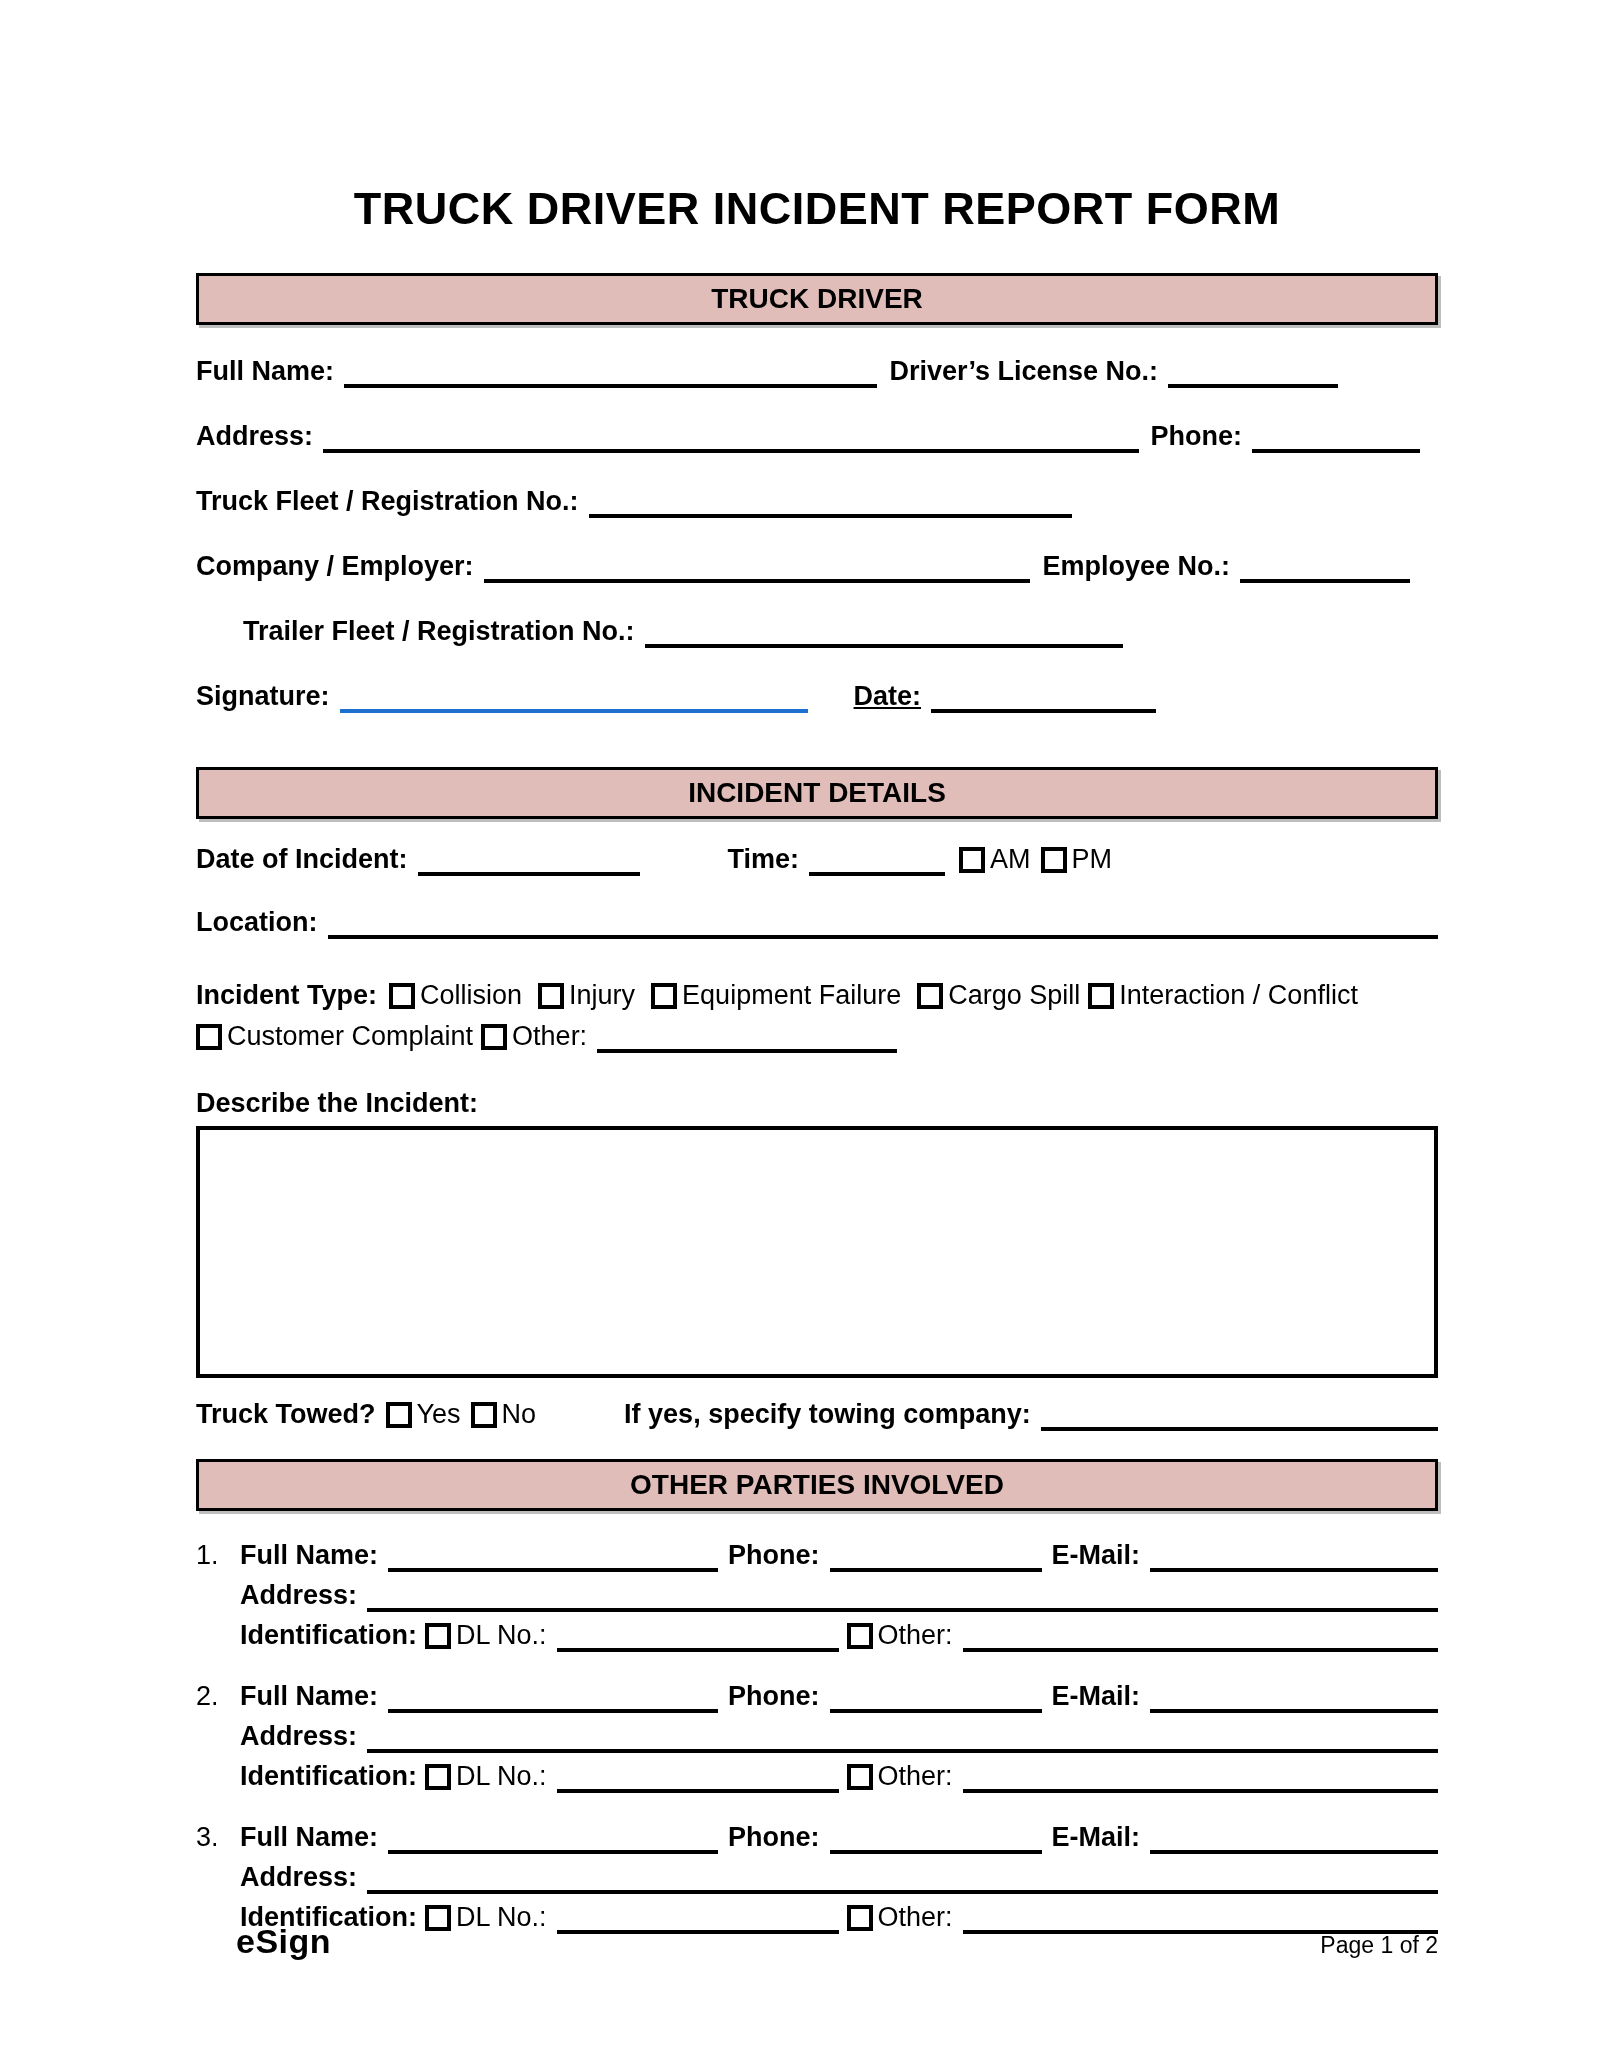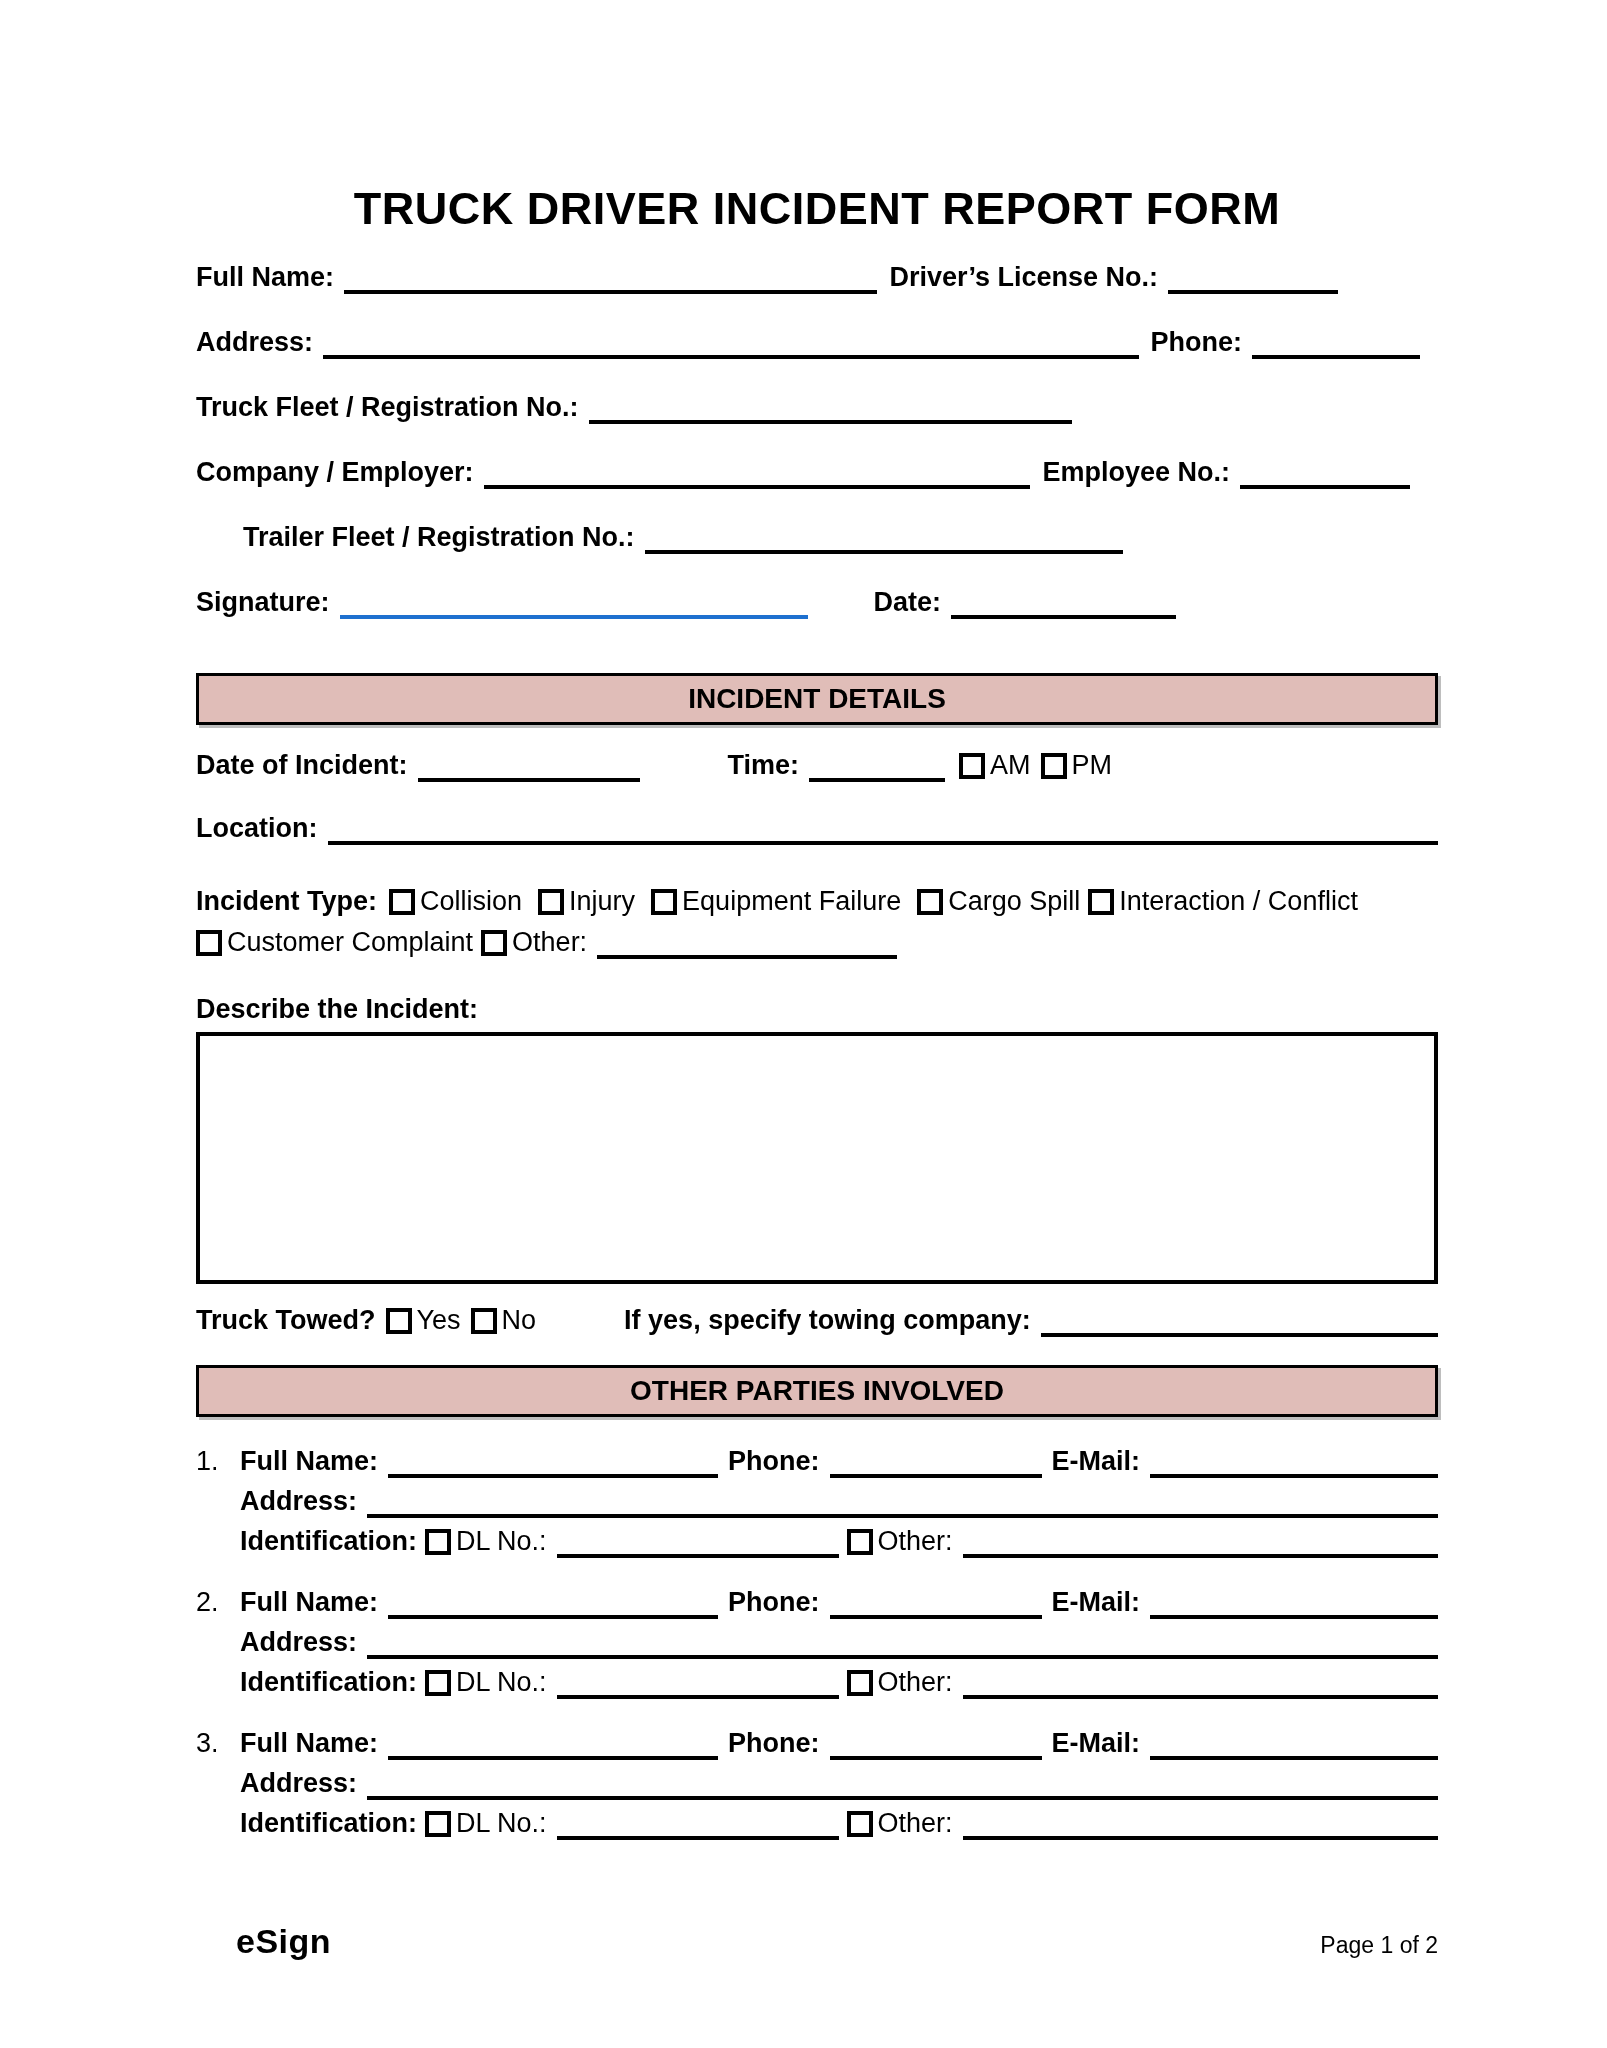--- a/index.html
+++ b/index.html
@@ -74,20 +74,23 @@
   .pageno { font-size:23px; }
 </style>
 </head>
 <body>
 
 <div class="page">
   <div class="content">
 
     <h1 class="title">TRUCK DRIVER INCIDENT REPORT FORM</h1>
 
+    <div class="band" style="margin-top:42px;">
+      <span>TRUCK DRIVER</span>
+    </div>
 
     <div class="row" style="margin-top:30px;">
       <span class="lbl">Full Name:</span>
       <span class="line grow"></span>
       <span class="lbl" style="margin-left:12px;">Driver’s License No.:</span>
       <span class="line" style="width:170px;margin-right:100px;"></span>
     </div>
 
     <div class="row" style="margin-top:32px;">
       <span class="lbl">Address:</span>
@@ -109,21 +112,21 @@
     </div>
 
     <div class="row" style="margin-top:32px;margin-left:47px;">
       <span class="lbl">Trailer Fleet / Registration No.:</span>
       <span class="line" style="width:478px;"></span>
     </div>
 
     <div class="row" style="margin-top:32px;">
       <span class="lbl">Signature:</span>
       <span class="line blue" style="width:468px;"></span>
-      <span class="lbl" style="margin-left:66px;">Date:</span>
+      <span class="lbl" style="margin-left:46px;text-decoration:underline;">Date:</span>
       <span class="line" style="width:225px;"></span>
     </div>
 
     <div class="band" style="margin-top:54px;">
       <span>INCIDENT DETAILS</span>
     </div>
 
     <div class="row" style="margin-top:24px;">
       <span class="lbl">Date of Incident:</span>
       <span class="line" style="width:222px;"></span>

